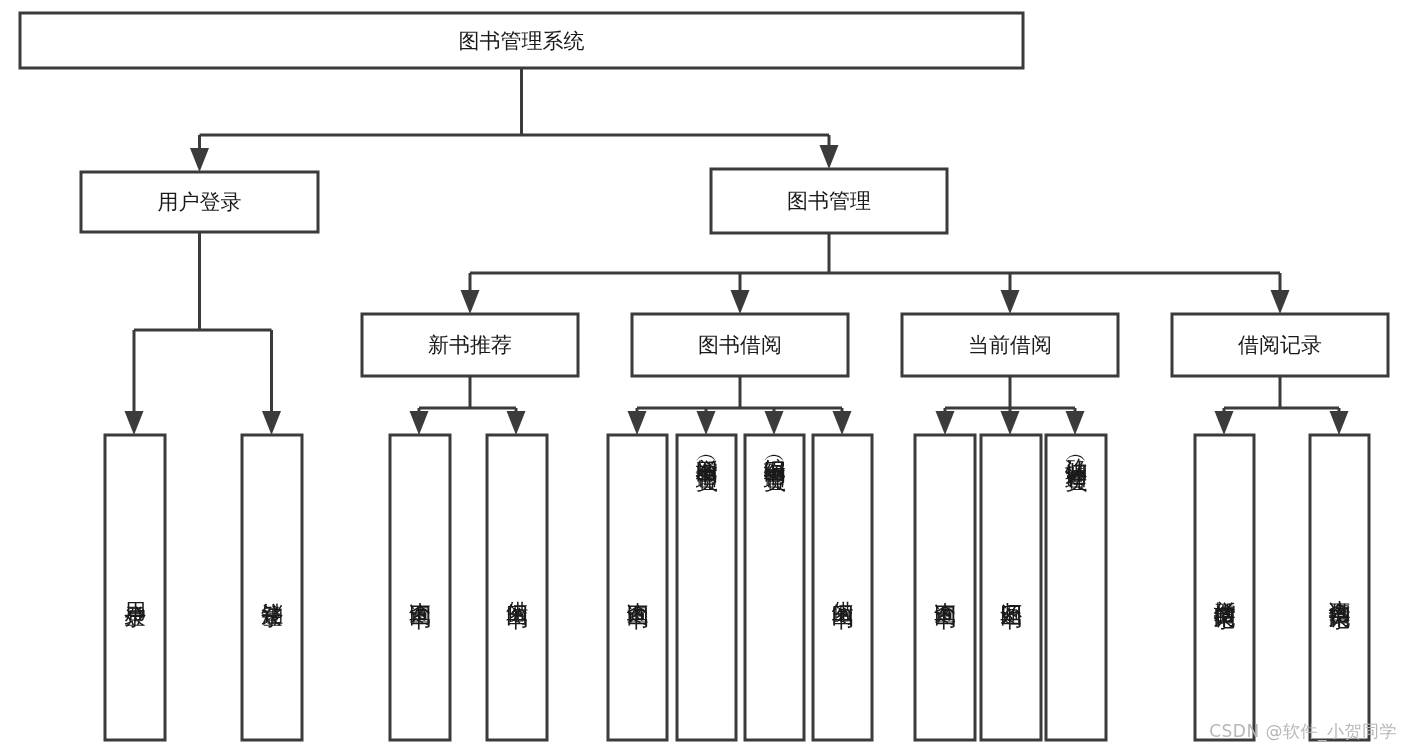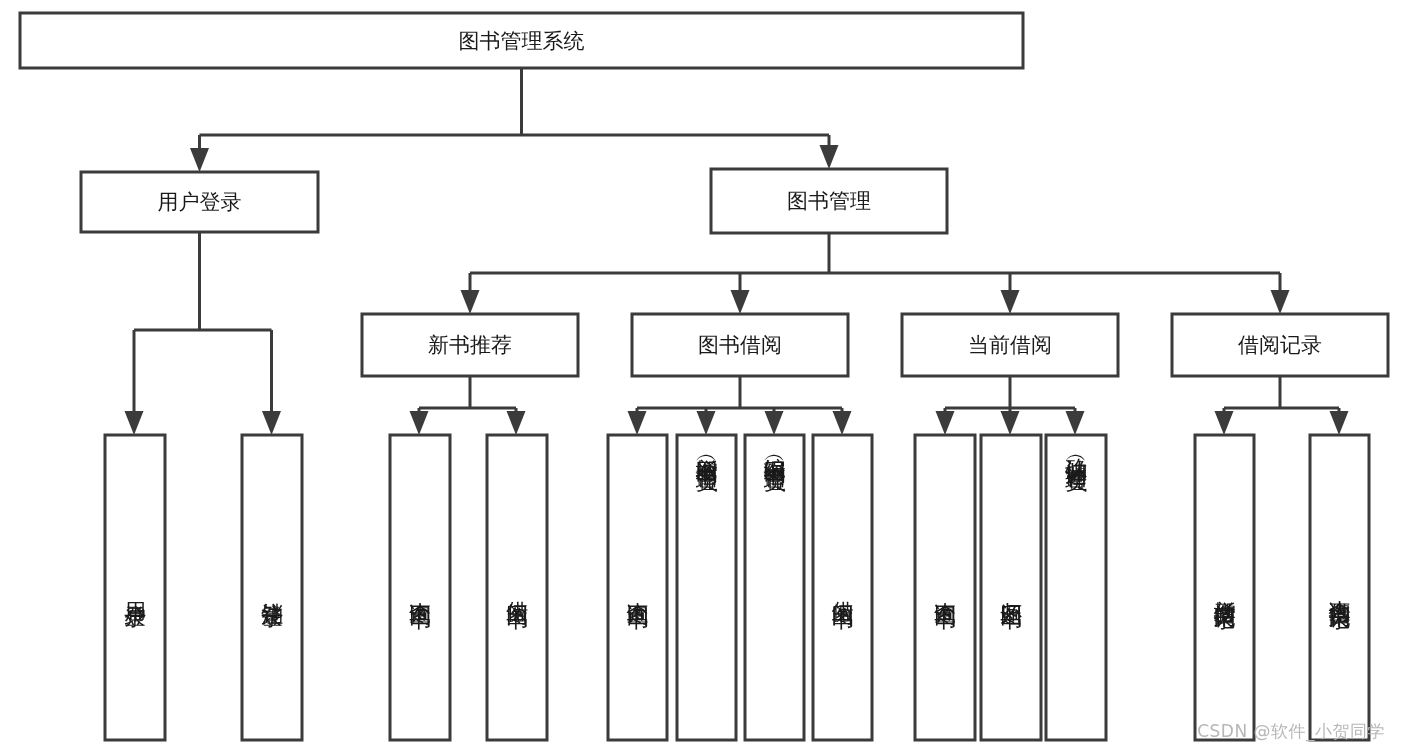--- a/index.html
+++ b/index.html
@@ -56,21 +56,21 @@
     text-orientation: upright;
     font-family: "DejaVu Sans", "Liberation Sans", sans-serif;
     font-size: 22px;
     line-height: 1.12;
     letter-spacing: 2px;
     color: #1a1a1a;
     white-space: nowrap;
   }
   .watermark {
     position: absolute;
-    right: 20px;
+    right: 8px;
     bottom: 4px;
     font-family: "DejaVu Sans", "Liberation Sans", sans-serif;
     font-size: 17px;
     color: #b7b7b7;
     letter-spacing: 0.5px;
     white-space: nowrap;
   }
 </style>
 </head>
 <body>

